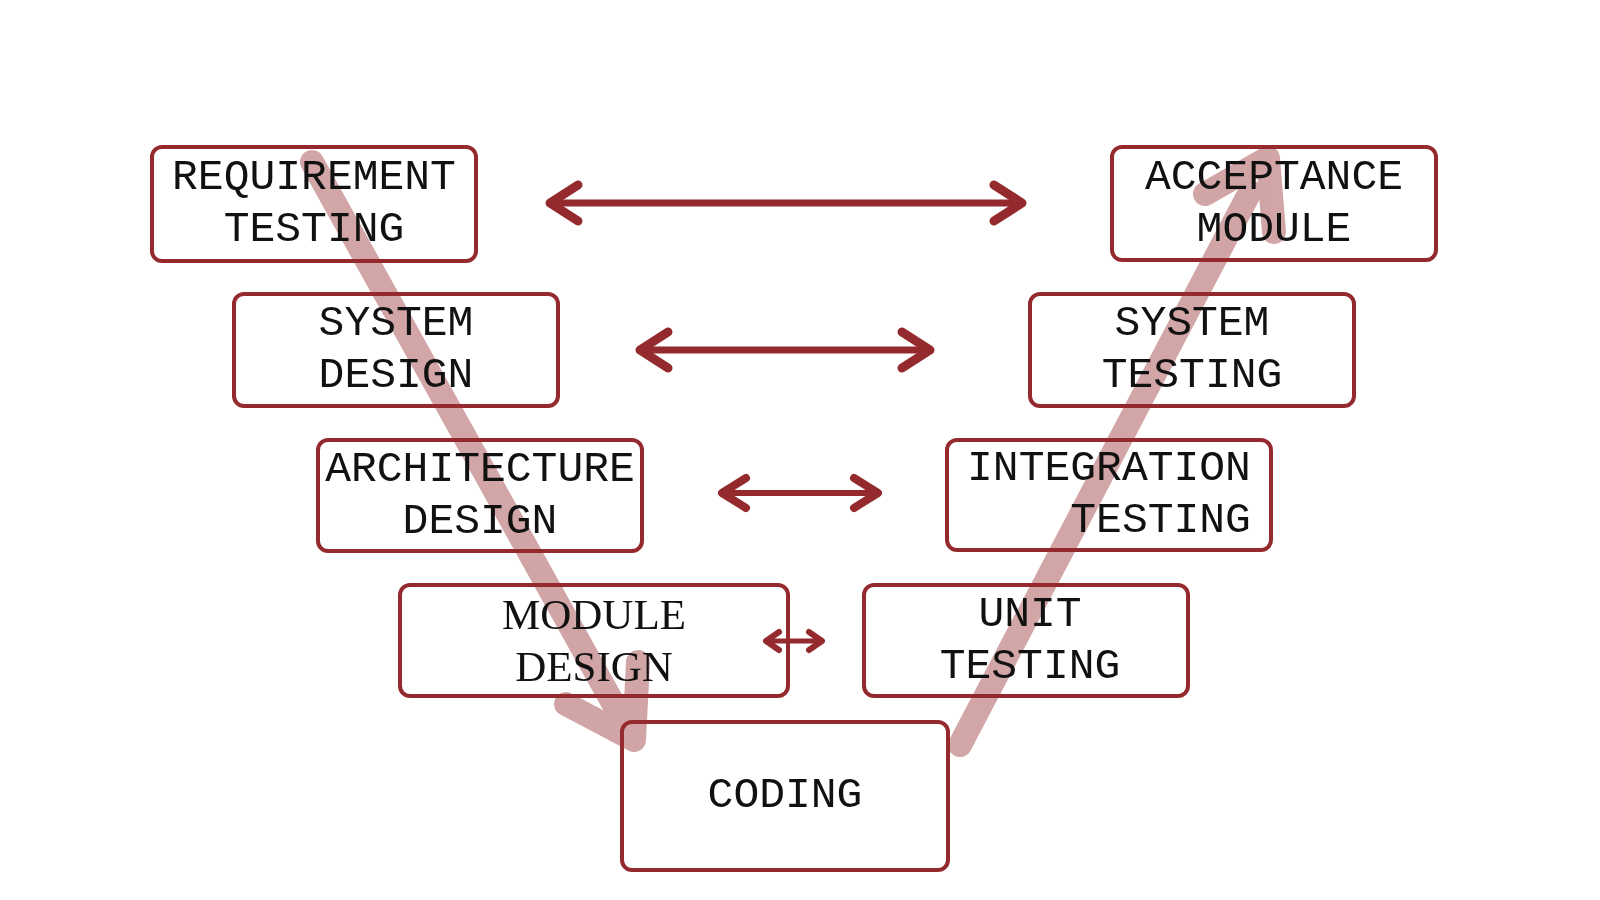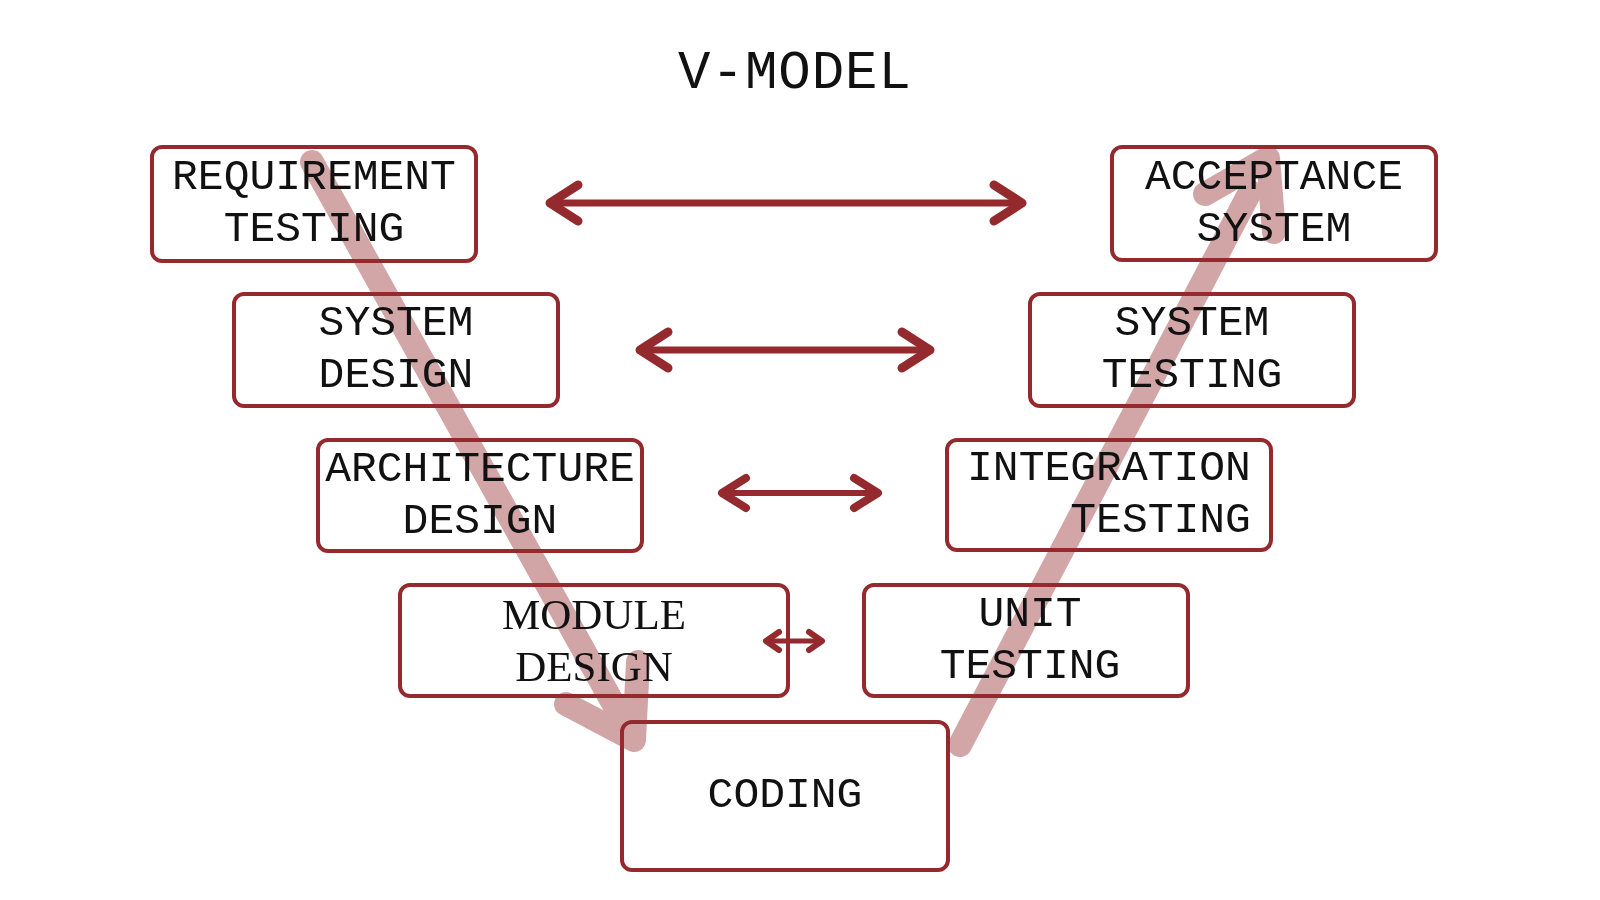--- a/index.html
+++ b/index.html
@@ -44,21 +44,20 @@
   .p-it{left:945px;top:438px;width:328px;height:114px;text-align:right;}
   .p-ut{left:862px;top:583px;width:328px;height:115px;padding-left:8px;}
   
   .p-co{left:620px;top:720px;width:330px;height:152px;}
 </style>
 </head>
 <body>
 
 <div class="stage">
 
-  <div class="title">V-MODEL</div>
 
   <div class="box p-ra"></div>
   <div class="box p-sd"></div>
   <div class="box p-ad"></div>
   <div class="box p-md"></div>
   <div class="box p-at"></div>
   <div class="box p-st"></div>
   <div class="box p-it"></div>
   <div class="box p-ut"></div>
   <div class="box p-co"></div>
@@ -102,21 +101,21 @@
 
   <div class="lbl p-ra">REQUIREMENT
 TESTING</div>
   <div class="lbl p-sd">SYSTEM
 DESIGN</div>
   <div class="lbl p-ad">ARCHITECTURE
 DESIGN</div>
   <div class="lbl p-md">MODULE
 DESIGN</div>
   <div class="lbl p-at">ACCEPTANCE
-SYSTEM</div>
+MODULE</div>
   <div class="lbl p-st">SYSTEM
 TESTING</div>
   <div class="lbl p-it">INTEGRATION
 TESTING</div>
   <div class="lbl p-ut">UNIT
 TESTING</div>
   <div class="lbl p-co">CODING</div>
 
 </div>
 

